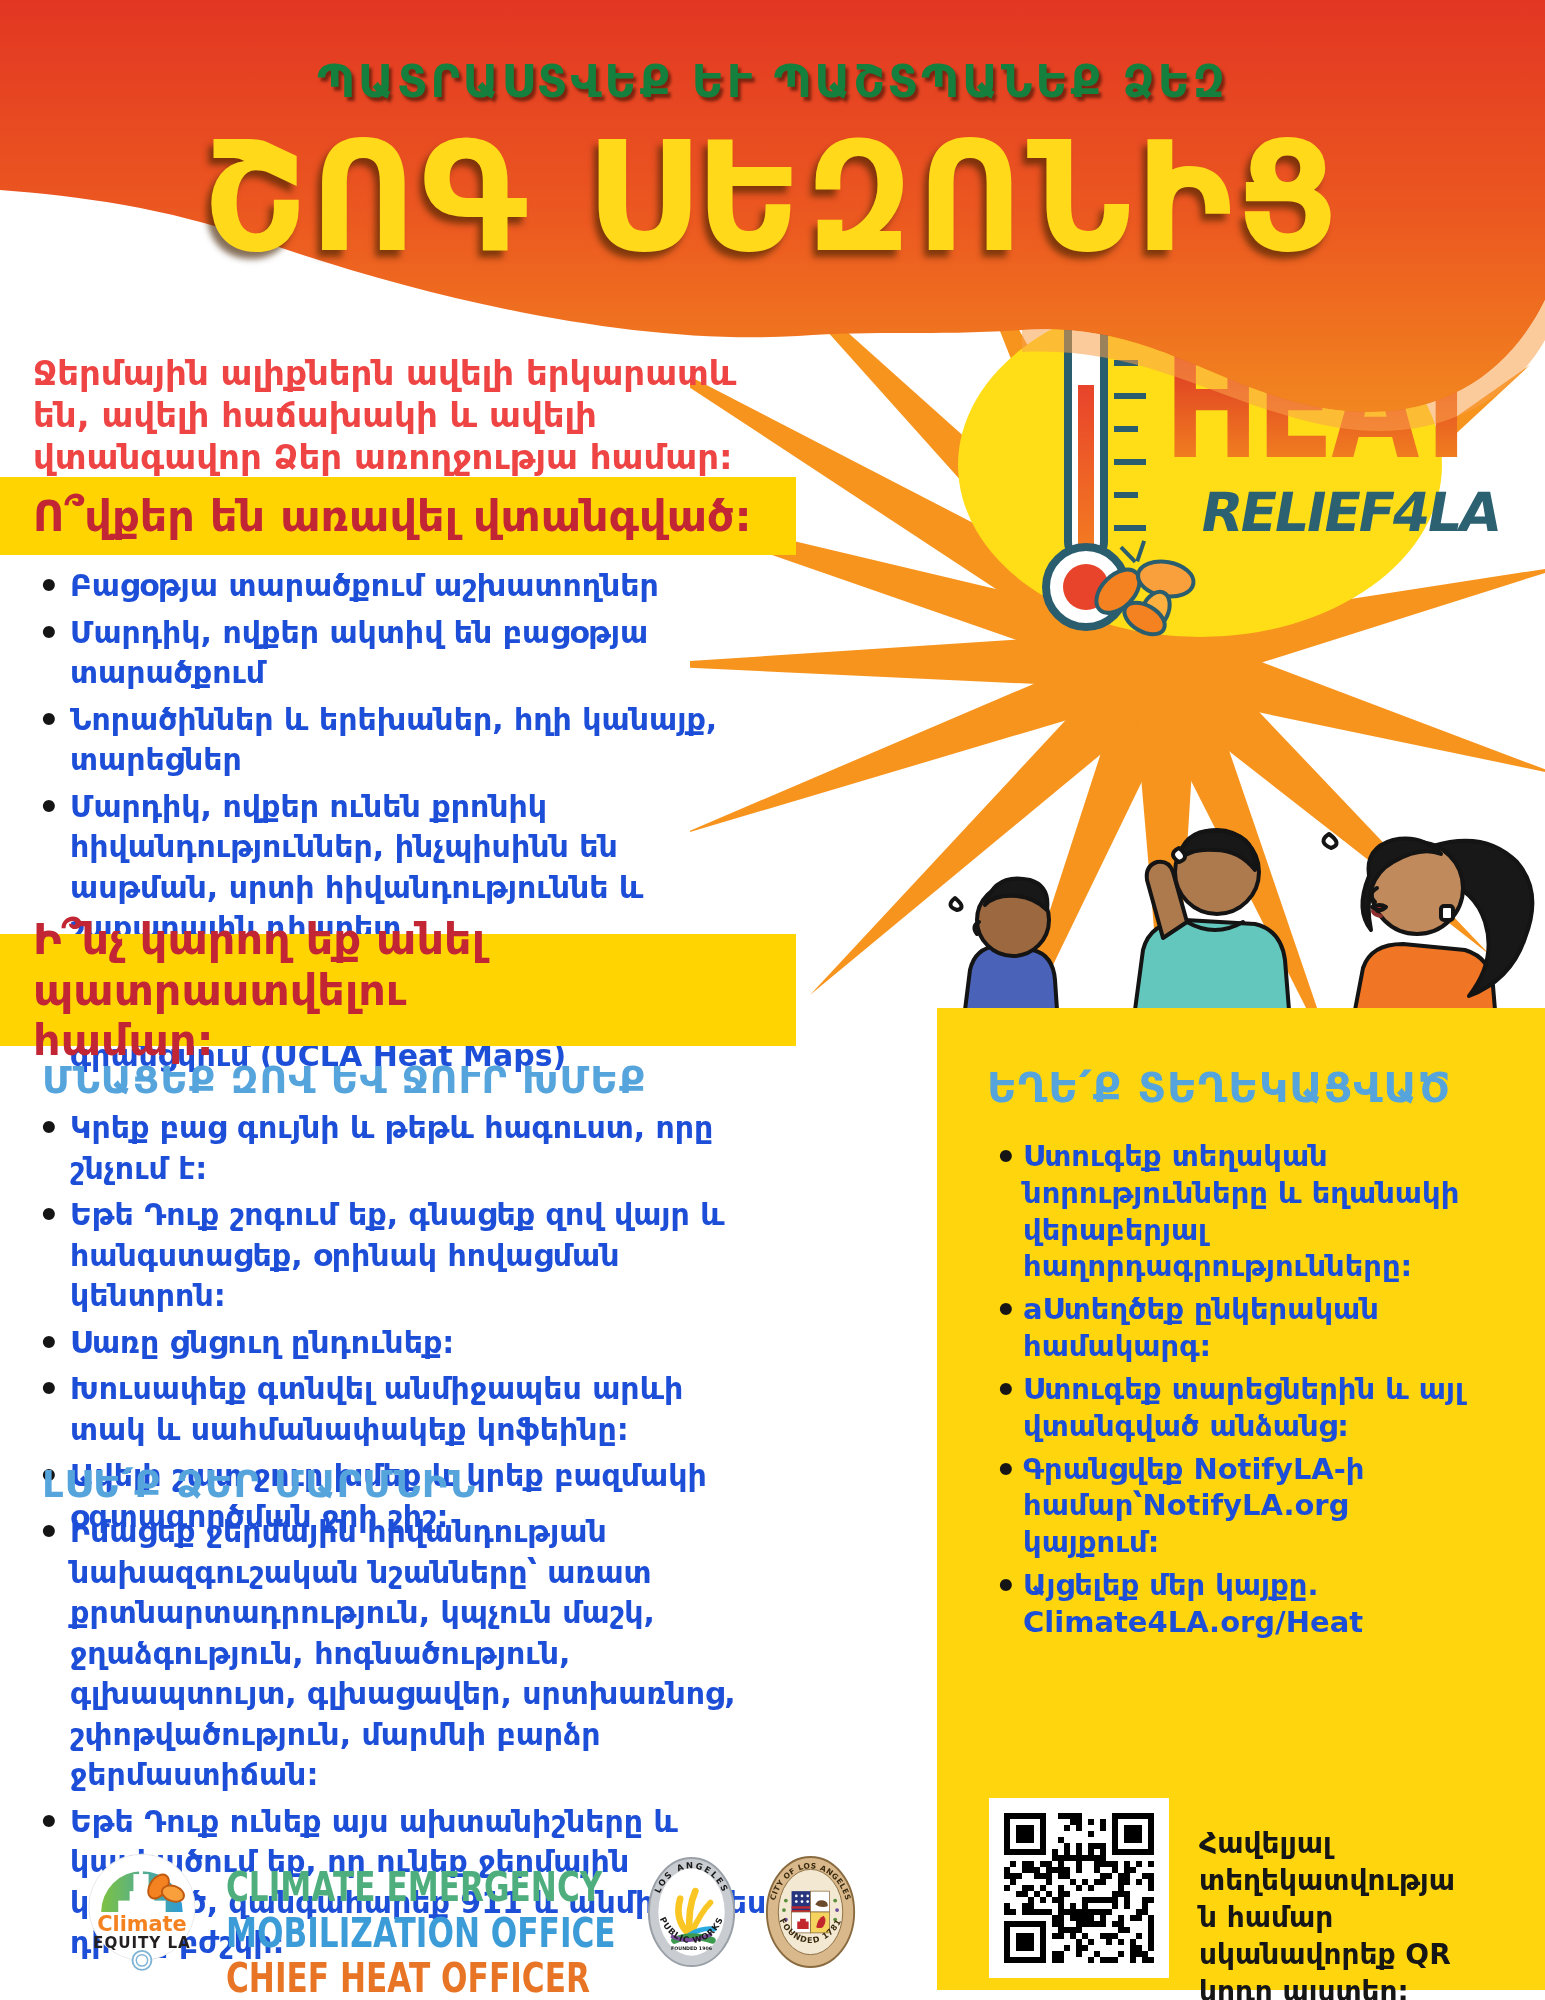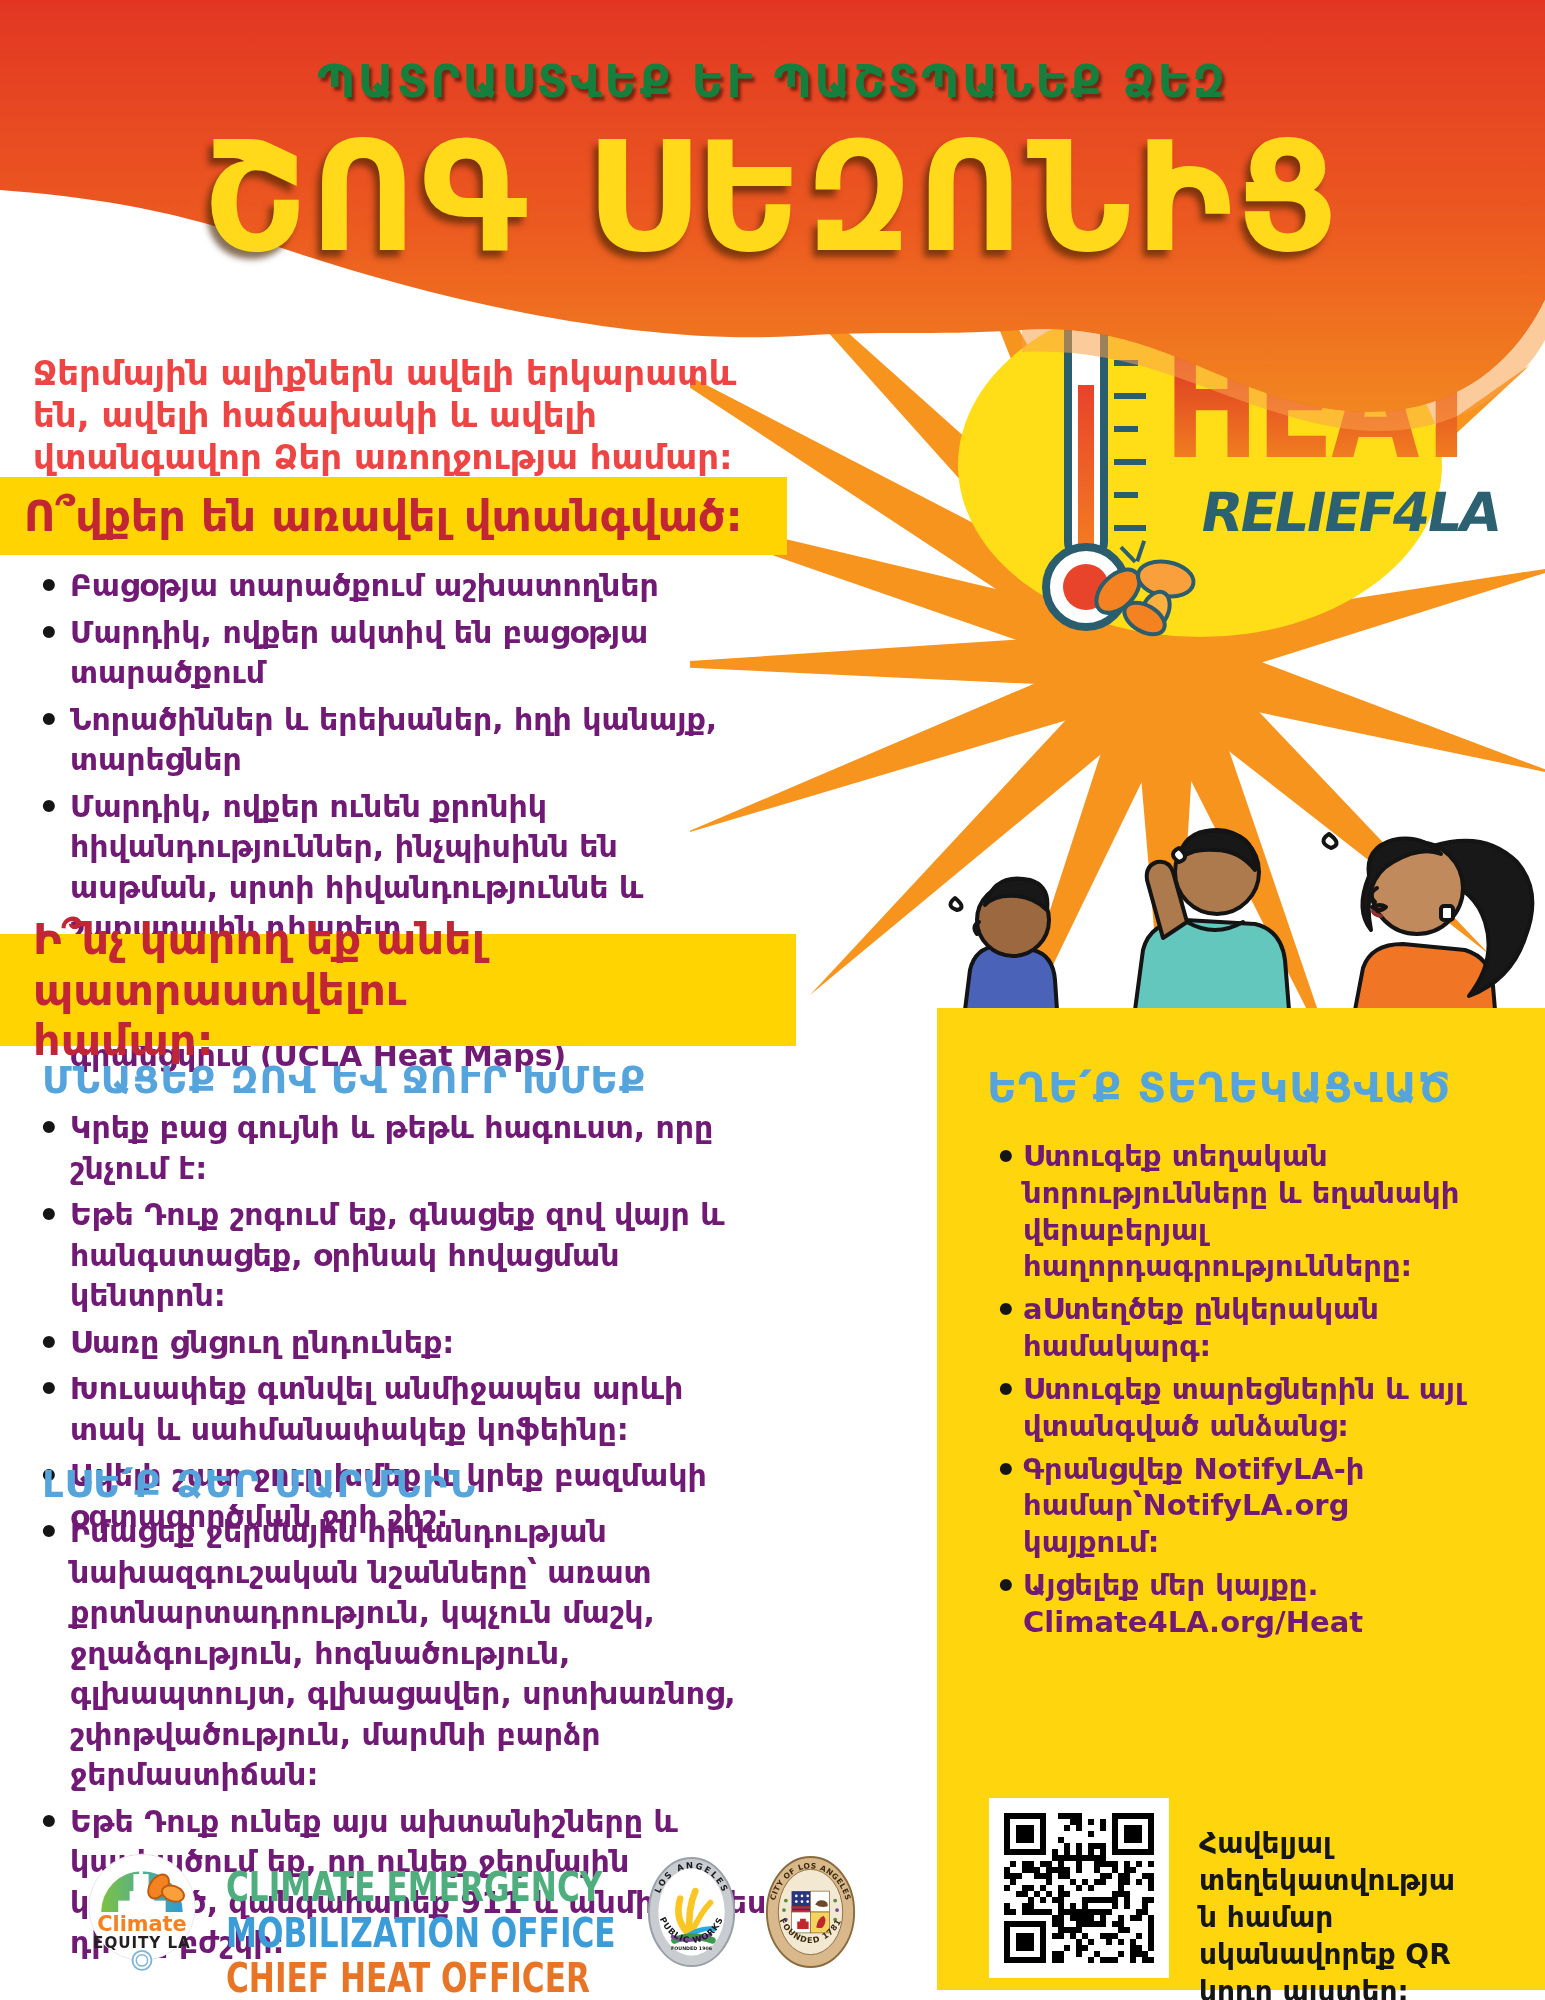--- a/index.html
+++ b/index.html
@@ -30,25 +30,25 @@
   
   .intro{
     left:33px; top:352px; width:715px; z-index:4;
     color:#ef4444; font-size:34px; font-weight:bold; line-height:1.24;
   }
   .banner{
     left:0; z-index:4; width:763px; background:#FFD400;
     display:flex; align-items:center;
     color:#C22533; font-weight:bold;
   }
-  .banner-who{top:477px; height:78px; font-size:43px; padding-left:24px;}
+  .banner-who{top:477px; height:78px; font-size:43px; padding-left:33px;}
   .banner-prepare{top:934px; height:112px; font-size:43px; line-height:1.18; padding-left:33px;}
   ul.blist{list-style:none; margin:0; padding:0;}
   ul.blist li{
-    position:relative; padding-left:40px; color:#701a75;
+    position:relative; padding-left:40px; color:#1d4ed8;
     font-size:30px; font-weight:600; line-height:1.35; margin-bottom:6px;
   }
   ul.blist li::before{
     content:"•"; position:absolute; left:8px; top:-2px; font-size:34px; font-weight:bold; color:#151515;
   }
   .who-list{left:30px; top:566px; width:730px; z-index:4;}
   .blue-heading{
     z-index:4; color:#56A4DC; font-size:38px; font-weight:bold; letter-spacing:1px;
   }
   .h-staycool{left:42px; top:1058px;}

